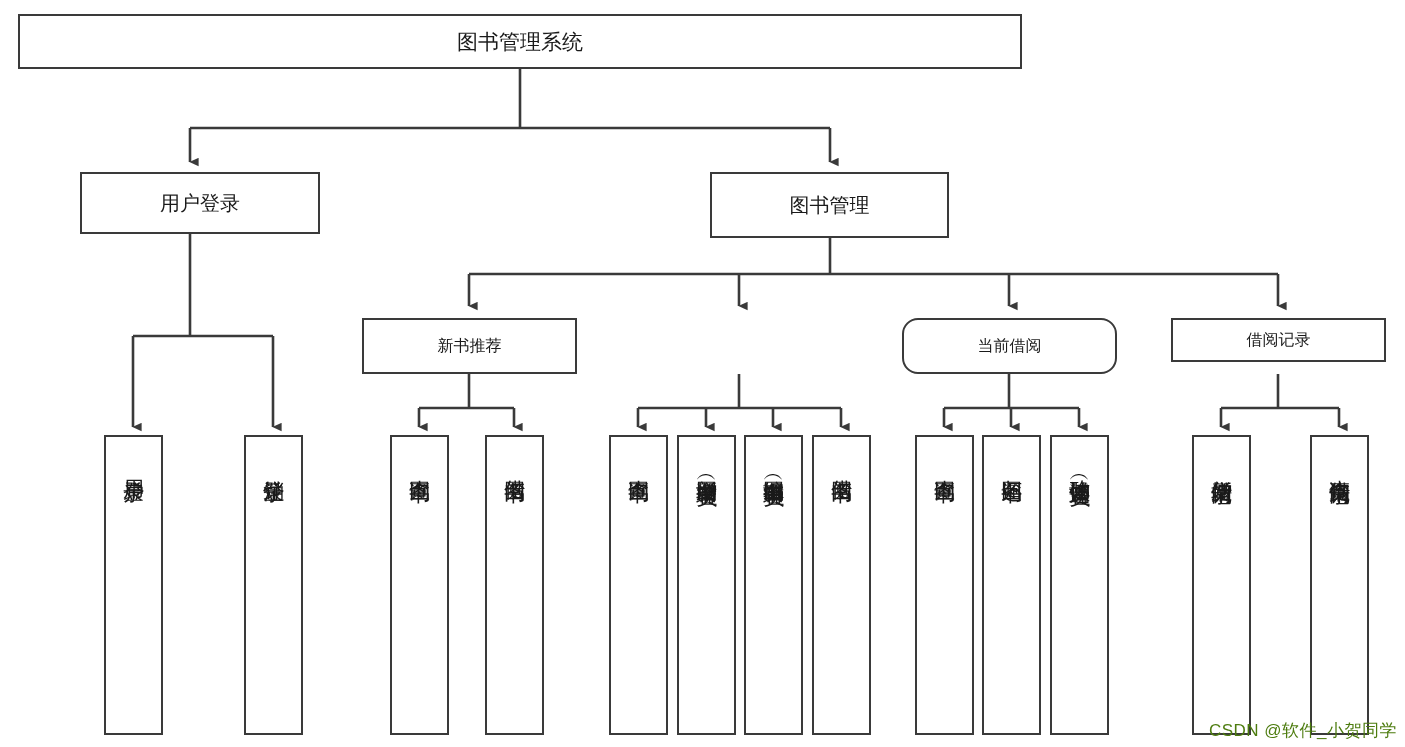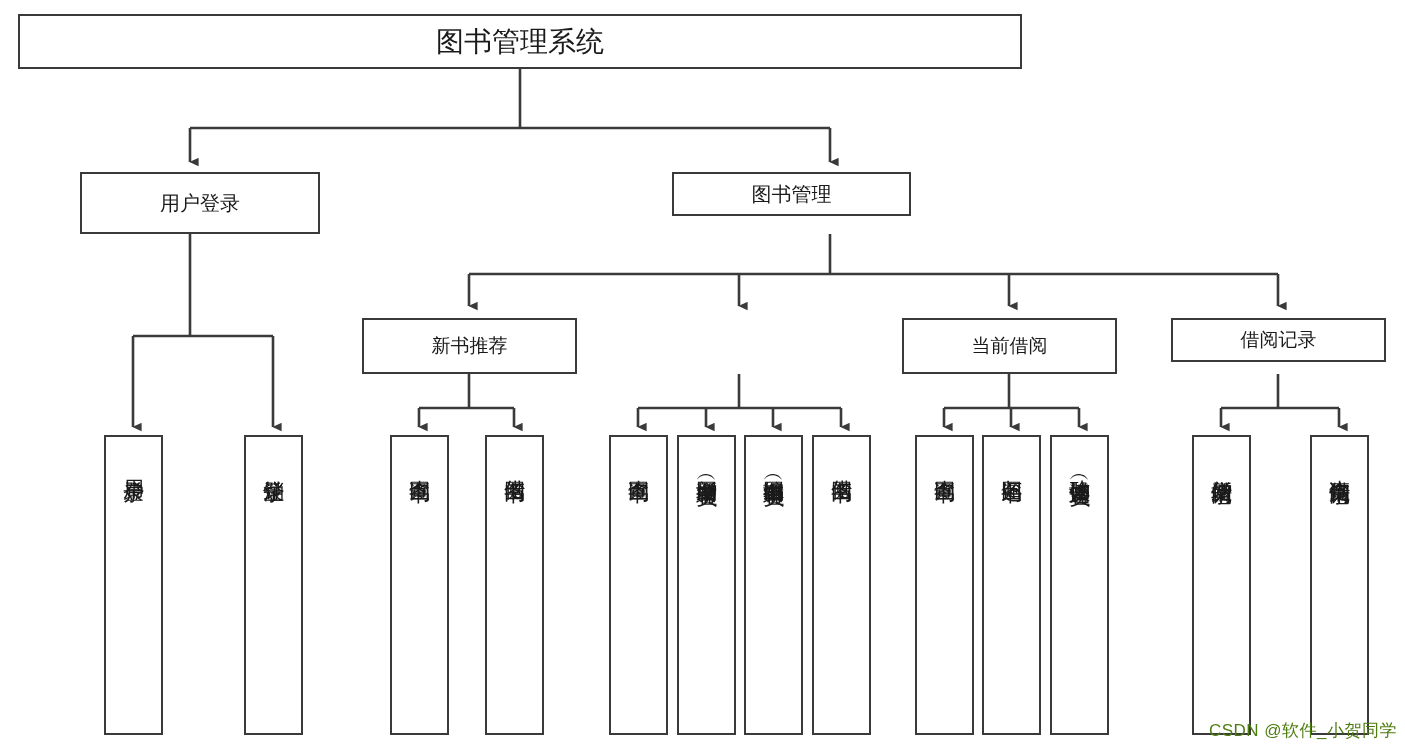--- a/index.html
+++ b/index.html
@@ -31,27 +31,27 @@
     box-sizing: border-box;
     background: #ffffff;
     border: 2px solid #3a3a3a;
     display: flex;
     align-items: center;
     justify-content: center;
     color: #1a1a1a;
     z-index: 2;
   }
   .node.root {
-    font-size: 28px;
+    font-size: 21px;
   }
   .node.lvl2 {
     font-size: 20px;
   }
   .node.lvl3 {
-    font-size: 19px;
+    font-size: 16px;
   }
   .node.leaf {
     border-width: 2px;
     align-items: flex-start;
     justify-content: center;
     padding-top: 26px;
   }
   .node.leaf .vtext {
     writing-mode: vertical-rl;
     text-orientation: upright;
@@ -130,28 +130,28 @@
     </g>
   </svg>
 
   <div class="node root" style="left:18px; top:14px; width:1004px; height:55px;">
     <span class="hlabel">图书管理系统</span>
   </div>
 
   <div class="node lvl2" style="left:80px; top:172px; width:240px; height:62px;">
     <span class="hlabel">用户登录</span>
   </div>
-  <div class="node lvl2" style="left:672px; top:172px; width:239px; height:44px;">
+  <div class="node lvl2" style="left:710px; top:172px; width:239px; height:66px;">
     <span class="hlabel">图书管理</span>
   </div>
 
   <div class="node lvl3" style="left:362px; top:318px; width:215px; height:56px;">
     <span class="hlabel">新书推荐</span>
   </div>
-  <div class="node lvl3" style="left:902px; top:318px; width:215px; height:56px;">
+  <div class="node lvl3" style="left:902px; top:318px; width:215px; height:56px;border-radius:16px;">
     <span class="hlabel">当前借阅</span>
   </div>
   <div class="node lvl3" style="left:1171px; top:318px; width:215px; height:44px;">
     <span class="hlabel">借阅记录</span>
   </div>
 
   <div class="node leaf" style="left:104px; top:435px; width:59px; height:300px;">
     <span class="vtext">用户登录</span>
   </div>
   <div class="node leaf" style="left:244px; top:435px; width:59px; height:300px;">

